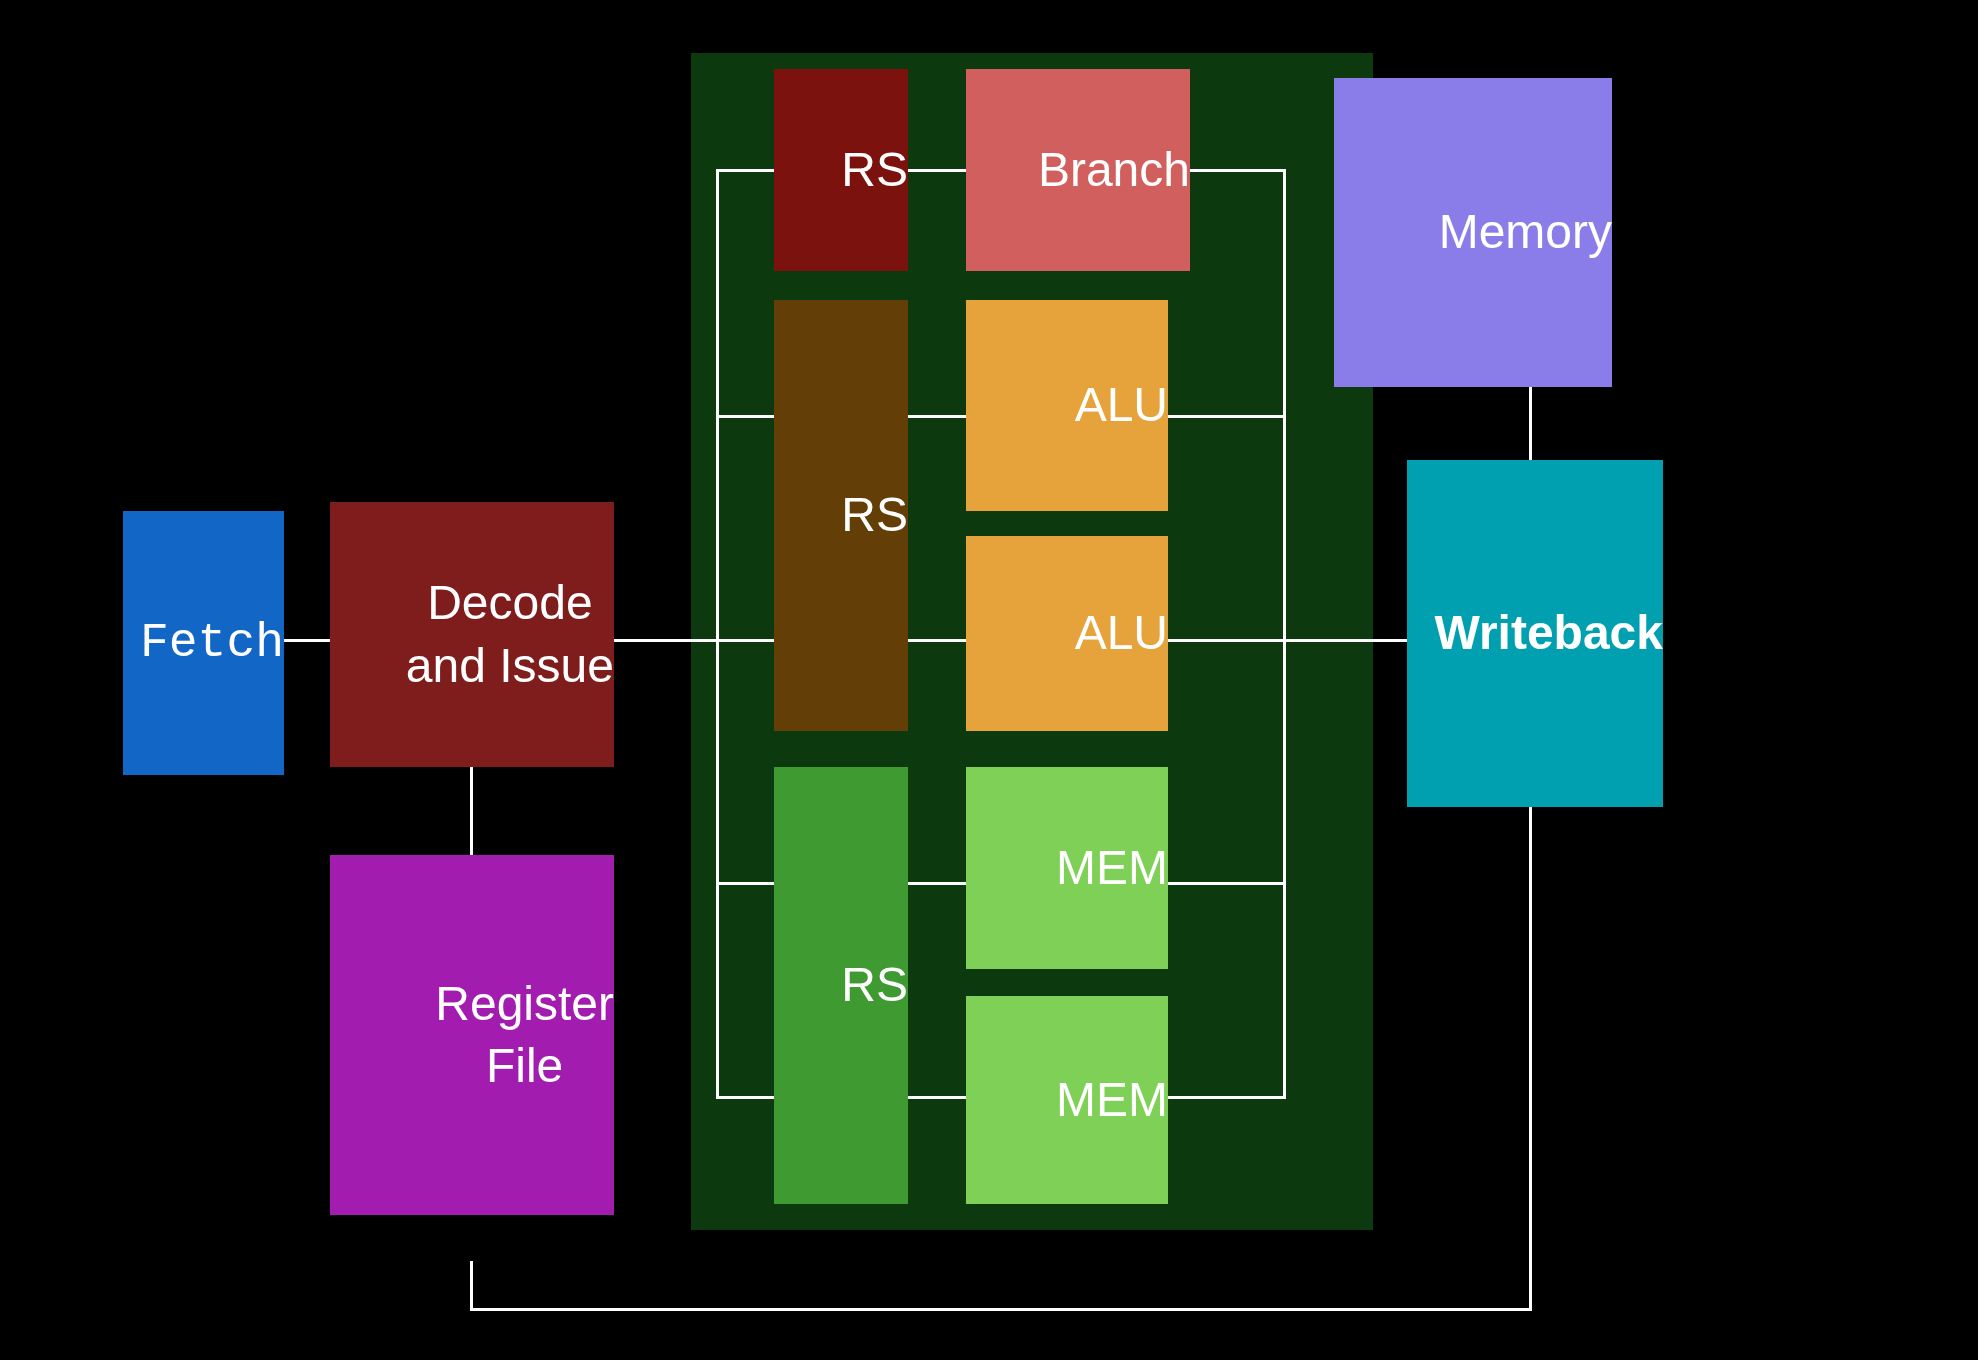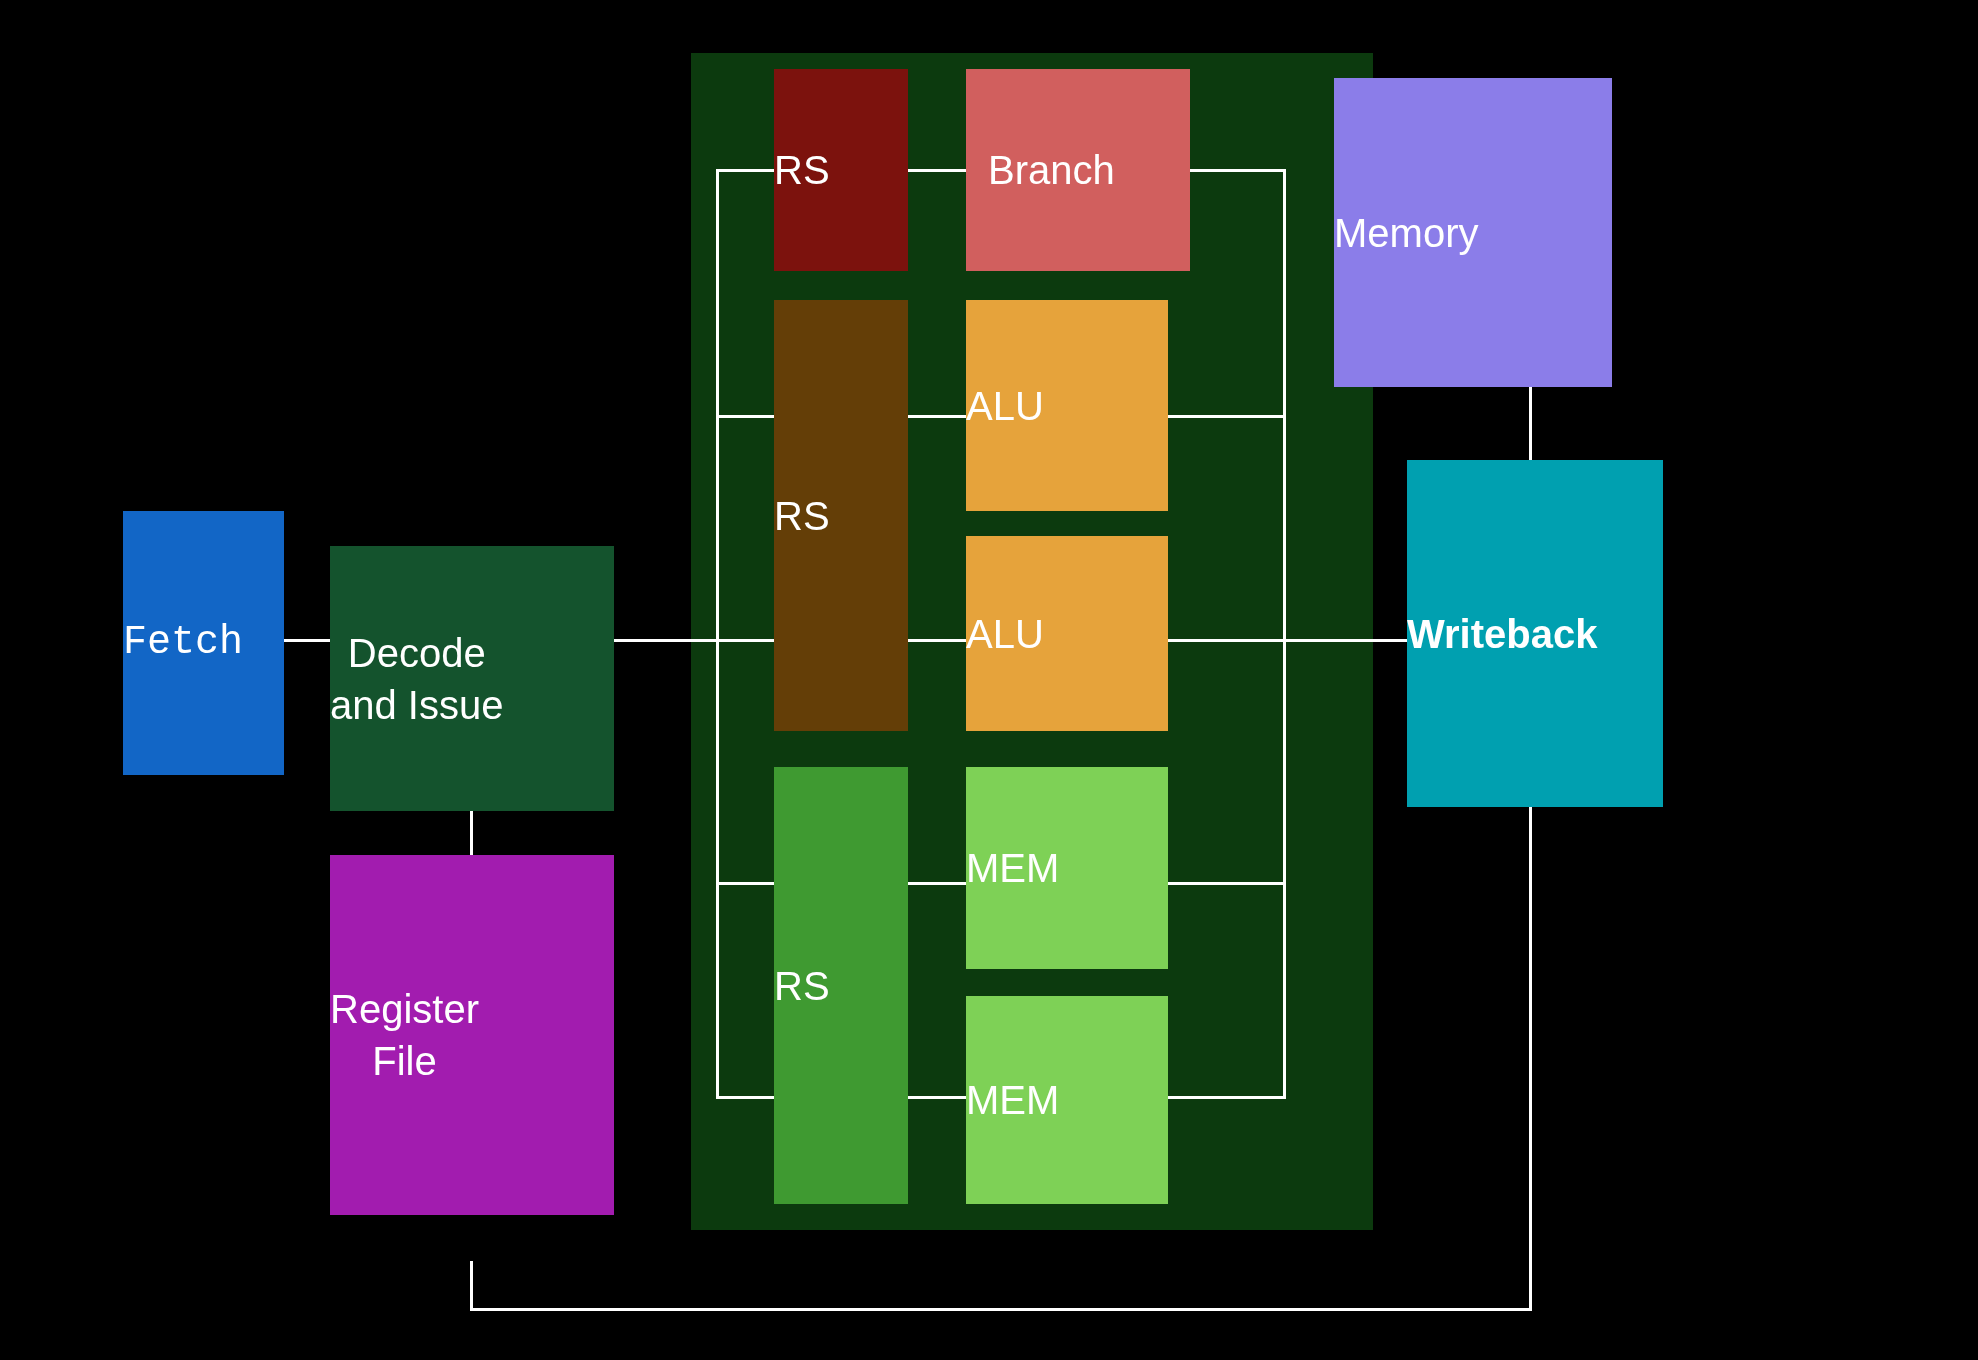--- a/index.html
+++ b/index.html
@@ -12,23 +12,23 @@
     width: 1978px;
     height: 1360px;
     background: #000000;
     overflow: hidden;
     font-family: "Liberation Sans", sans-serif;
   }
   .node {
     position: absolute;
     display: flex;
     align-items: center;
-    justify-content: flex-start;
+    justify-content: flex-end;
     color: #ffffff;
-    font-size: 40px;
+    font-size: 48px;
     text-align: center;
     z-index: 3;
   }
   .node .label {
     white-space: pre-line;
     line-height: 1.3;
   }
   .container-box {
     position: absolute;
     z-index: 1;
@@ -78,21 +78,21 @@
   <div class="line v" style="left:1529px; top:387px; height:73px"></div>
 
   <div class="line v" style="left:1529px; top:807px; height:504px"></div>
   <div class="line h" style="left:470px; top:1308px; width:1062px"></div>
   <div class="line v" style="left:470px; top:1261px; height:50px"></div>
 
   <div class="node" style="left: 123px; top: 511px; width: 161px; height: 264px; background: rgb(18, 102, 198); font-family: Liberation Mono, monospace;">
     <span class="label">Fetch</span>
   </div>
 
-  <div class="node" style="left: 330px; top: 502px; width: 284px; height: 265px; background: #14532d; margin-top: 44px;">
+  <div class="node" style="left: 330px; top: 502px; width: 284px; height: 265px; background: #7f1d1d;">
     <span class="label">Decode
 and Issue</span>
   </div>
 
   <div class="node" style="left: 330px; top: 855px; width: 284px; height: 360px; background: #a21caf;">
     <span class="label">Register
 File</span>
   </div>
 
   <div class="node" style="left: 774px; top: 69px; width: 134px; height: 202px; background: rgb(124, 18, 13);">

